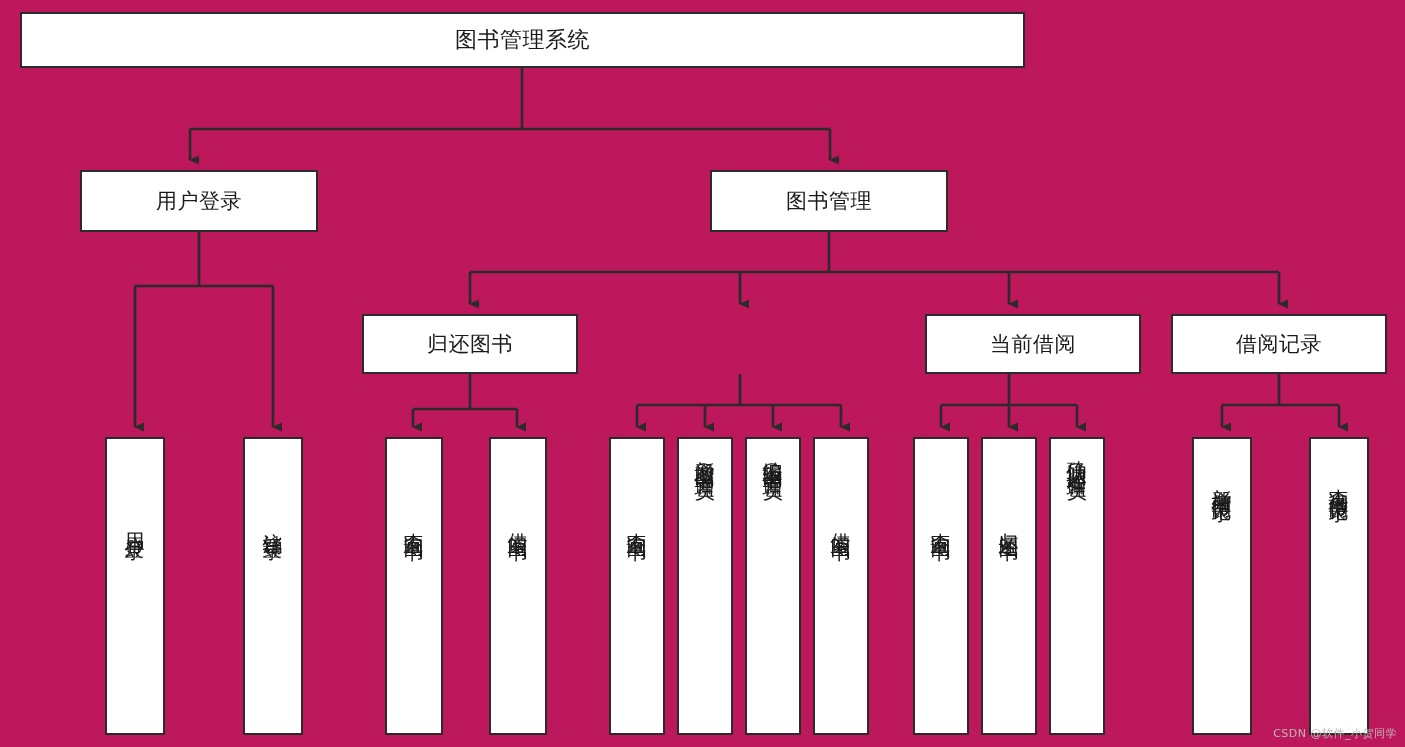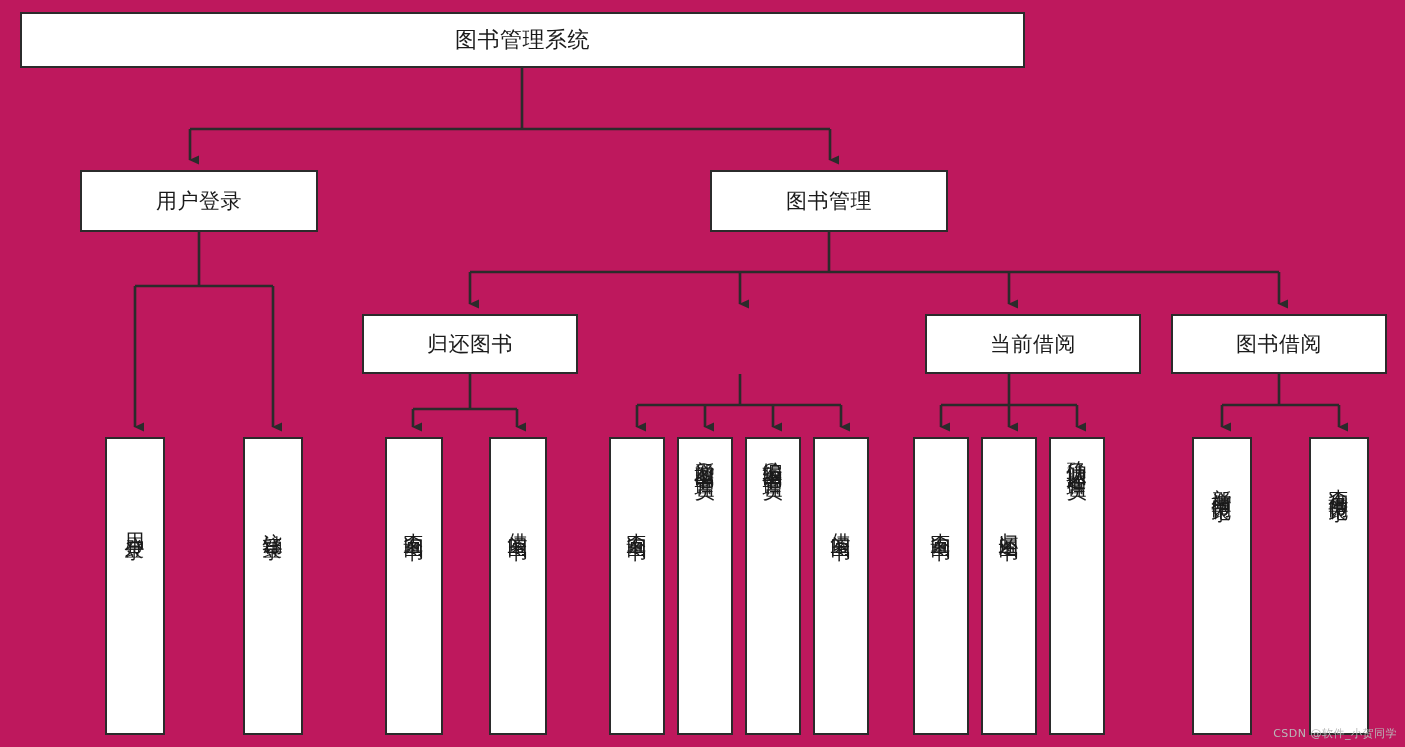--- a/index.html
+++ b/index.html
@@ -141,21 +141,21 @@
     <span class="label">图书管理</span>
   </div>
 
   <div class="node horiz" style="left:362px; top:314px; width:216px; height:60px;">
     <span class="label">归还图书</span>
   </div>
   <div class="node horiz" style="left:901px; top:314px; width:216px; height:60px;margin-left:24px;">
     <span class="label">当前借阅</span>
   </div>
   <div class="node horiz" style="left:1171px; top:314px; width:216px; height:60px;">
-    <span class="label">图书借阅</span>
+    <span class="label">借阅记录</span>
   </div>
 
   <div class="node vert" style="left:105px; top:437px; width:60px; height:298px; padding-top:78px;">
     <span class="label">用户登录</span>
   </div>
   <div class="node vert" style="left:243px; top:437px; width:60px; height:298px; padding-top:78px;">
     <span class="label">注销登录</span>
   </div>
 
   <div class="node vert" style="left:385px; top:437px; width:58px; height:298px; padding-top:78px;">

